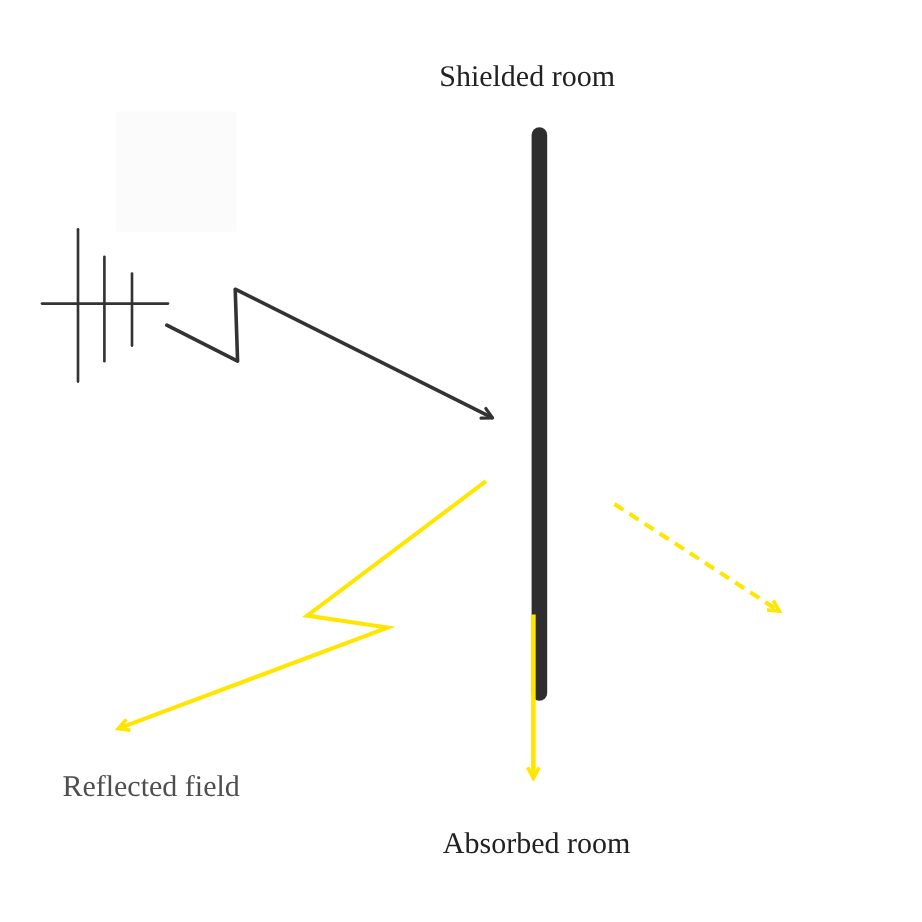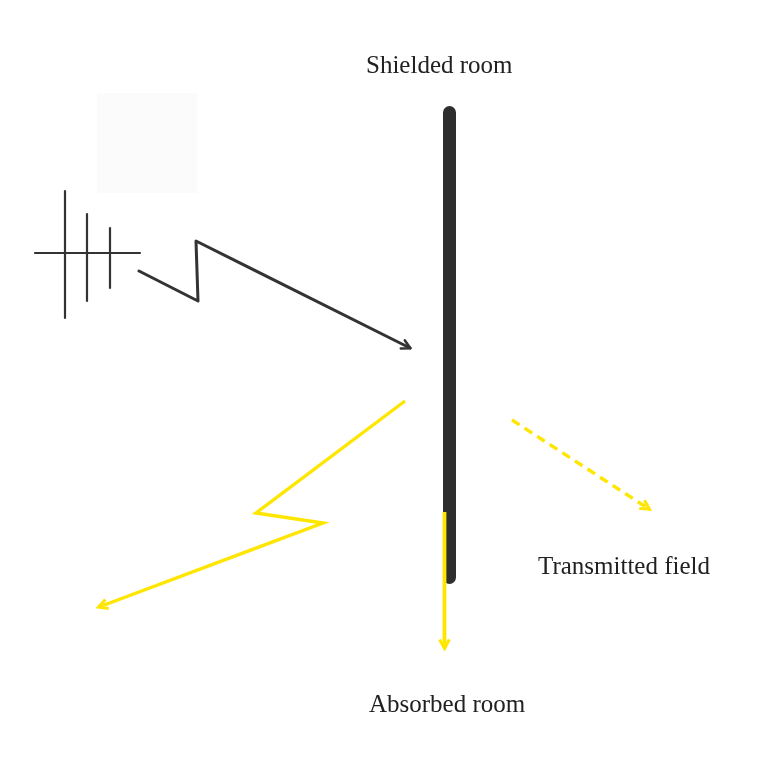--- a/index.html
+++ b/index.html
@@ -81,18 +81,18 @@
 
     <path class="yellow-line" d="M444.5,512 L444.5,648" stroke-width="3.8" marker-end="url(#arrow-yellow)"></path>
 
     <path class="yellow-line" d="M405,401 L256,513 L323,523 L99,607" stroke-width="3.4" marker-end="url(#arrow-yellow)"></path>
 
     <path class="yellow-line" d="M512,420 L649,509" stroke-width="3.4" stroke-dasharray="9 6" marker-end="url(#arrow-yellow)"></path>
   </svg>
 
   <div class="label" style="left:366px; top:51px;">Shielded room</div>
 
-  <div class="label" style="left:538px; top:552px;">Transmitted field</div>
 
+  <div class="label gray" style="left:52px; top:642px;">Reflected field</div>
 
   <div class="label" style="left:369px; top:690px;">Absorbed room</div>
 
 </div>
 
 </body></html>

